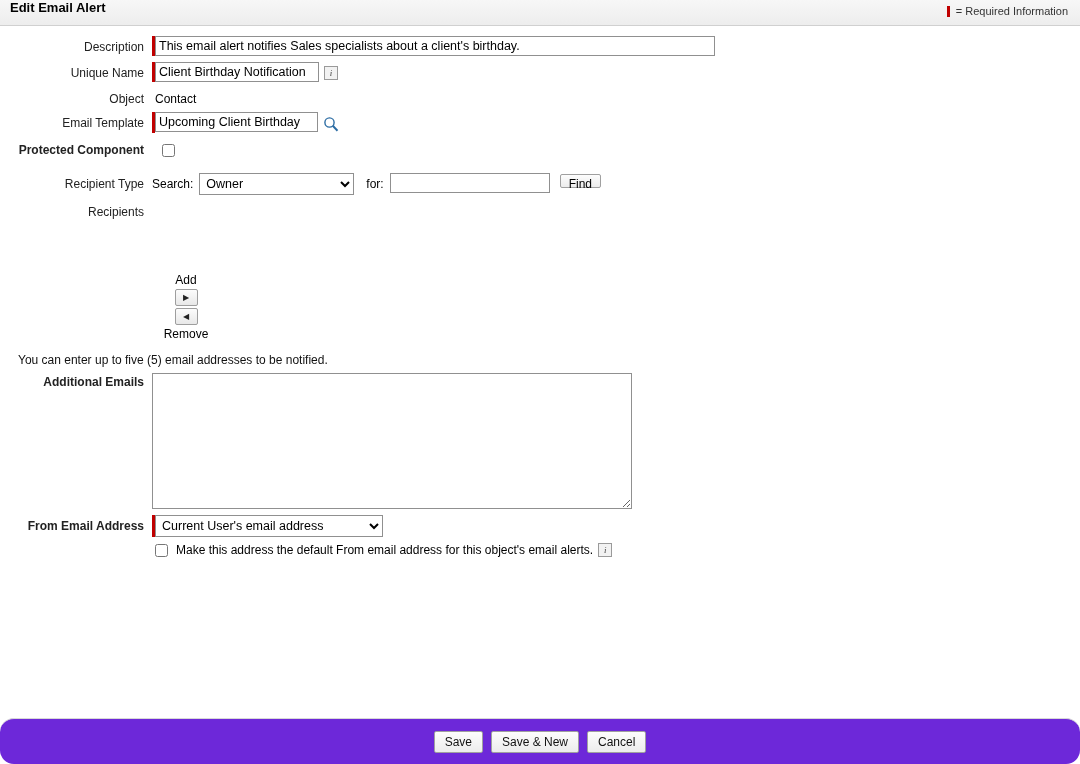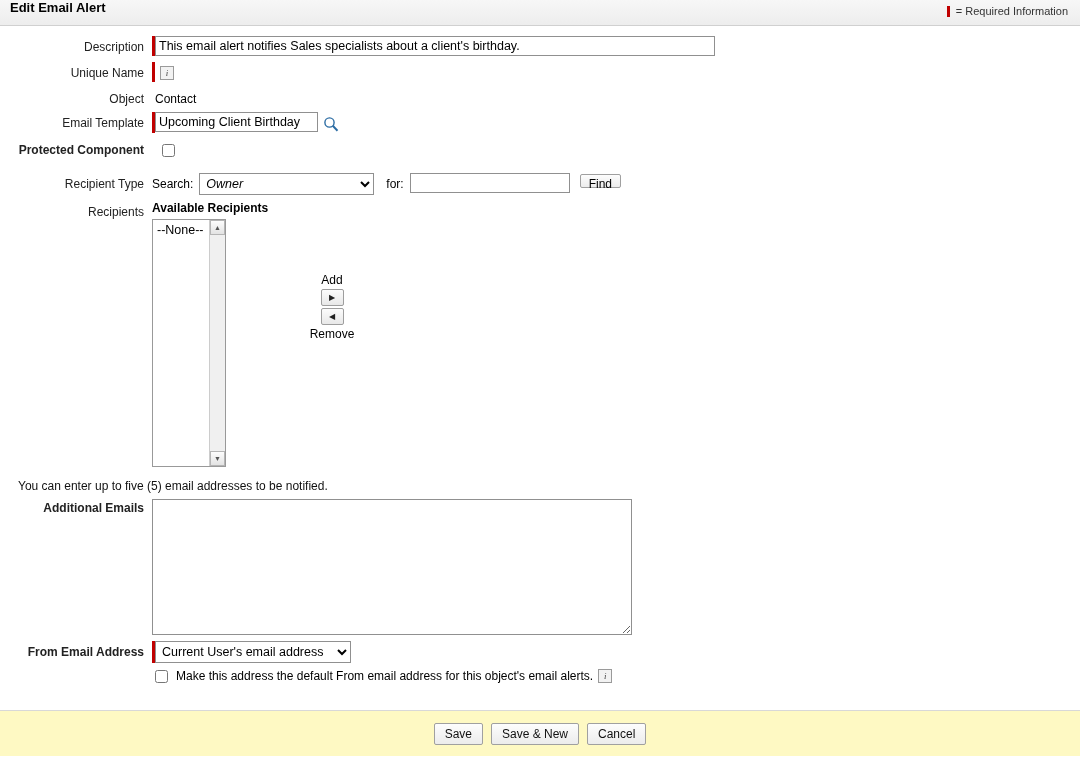--- a/index.html
+++ b/index.html
@@ -137,21 +137,21 @@
   
   .search-label { padding-top: 4px; margin-right: 6px; font-size: 12px; }
   select.sel {
     font-family: "Liberation Sans", sans-serif;
     font-size: 12.5px;
     height: 22px;
     border: 1px solid #909090;
     background: #fff;
     padding: 1px 2px;
   }
-  .recip-select { width: 175px; font-style: italic; }
+  .recip-select { width: 155px; }
   .for-label { padding: 4px 6px 0 12px; font-size: 12px; }
   .for-input { width: 160px; }
   .find-btn {
     margin-left: 10px;
     margin-top: 1px;
     font-family: "Liberation Sans", sans-serif;
     font-size: 12px;
     padding: 2px 8px;
     border: 1px solid #a0a0a0;
     background: linear-gradient(to bottom,#fdfdfd,#ececec);
@@ -243,44 +243,45 @@
 
   textarea.emails {
     width: 480px;
     height: 136px;
     border: 1px solid #909090;
     font-family: "Liberation Sans", sans-serif;
     font-size: 12px;
     resize: both;
   }
 
-  .from-select { width: 196px; font-size: 12.5px; }
+  .from-select { width: 228px; font-size: 12.5px; }
 
   .default-line {
     display: flex;
     align-items: center;
     margin-top: 6px;
     margin-left: 155px;
     font-size: 12px;
   }
   .default-line .info-icon { margin-top: 0; }
 
   
   .footer {
     position: absolute;
-    bottom: 8px;
+    bottom: 0;
     left: 0;
     right: 0;
     height: 46px;
     border-top: 1px solid #d8d8d8;
-    background: #fef9c3;
+    background: #6d28d9;
     display: flex;
     align-items: center;
     justify-content: center;
     gap: 8px;
+    border-radius: 14px;
   }
   .btn {
     font-family: "Liberation Sans", sans-serif;
     font-size: 12px;
     padding: 3px 10px;
     border: 1px solid #a0a0a0;
     background: linear-gradient(to bottom,#fdfdfd,#ececec);
     border-radius: 2px;
     cursor: pointer;
     color: #111;
@@ -306,20 +307,21 @@
       <div class="field">
         <span class="reqbar"></span>
         <input class="txt desc-input" type="text" value="This email alert notifies Sales specialists about a client's birthday." style="">
       </div>
     </div>
 
     <div class="row">
       <div class="label">Unique Name</div>
       <div class="field">
         <span class="reqbar"></span>
+        <input class="txt uname-input" type="text" value="Client Birthday Notification" style="">
         <span class="info-icon">i</span>
       </div>
     </div>
 
     <div class="row">
       <div class="label">Object</div>
       <div class="field">
         <span class="static-val" style="margin-left:3px">Contact</span>
       </div>
     </div>
@@ -353,32 +355,20 @@
         <span class="for-label">for:</span>
         <input class="txt for-input" type="text" value="" style="">
         <button class="find-btn">Find</button>
       </div>
     </div>
 
     <div class="row">
       <div class="label">Recipients</div>
       <div class="field dual">
 
-        <div class="list-col">
-          <div class="list-head">Available Recipients</div>
-          <div class="listbox avail-box">
-            <div class="items" id="avail-items">
-                <div class="item">--None--</div>
-              </div>
-            <div class="vscroll">
-              <div class="arrowbtn">▲</div>
-              <div class="arrowbtn">▼</div>
-            </div>
-          </div>
-        </div>
 
         <div class="midbtns">
           <div>Add</div>
           <div class="midbtn">▶</div>
           <div class="midbtn">◀</div>
           <div>Remove</div>
         </div>
 
 
       </div>

